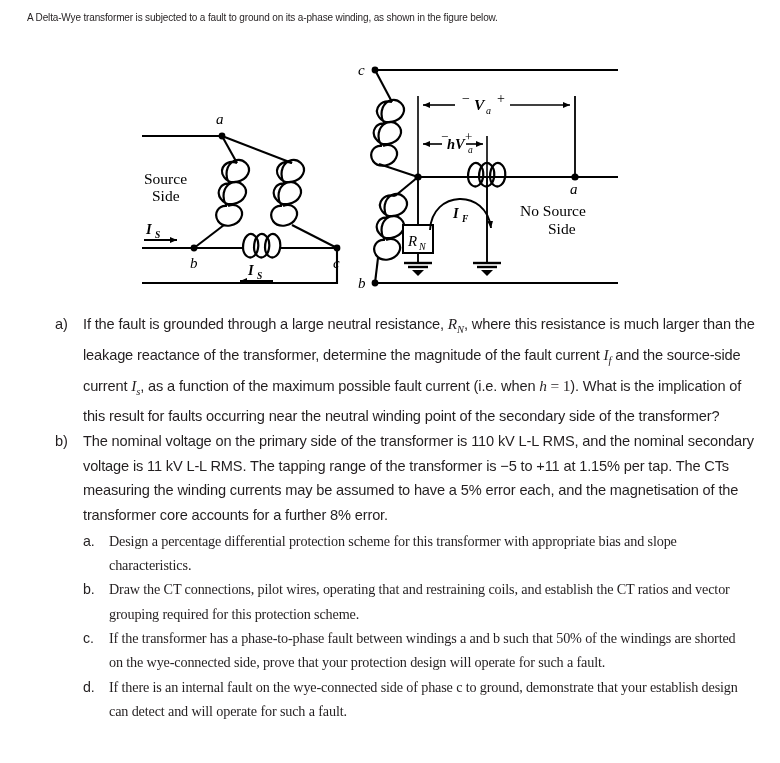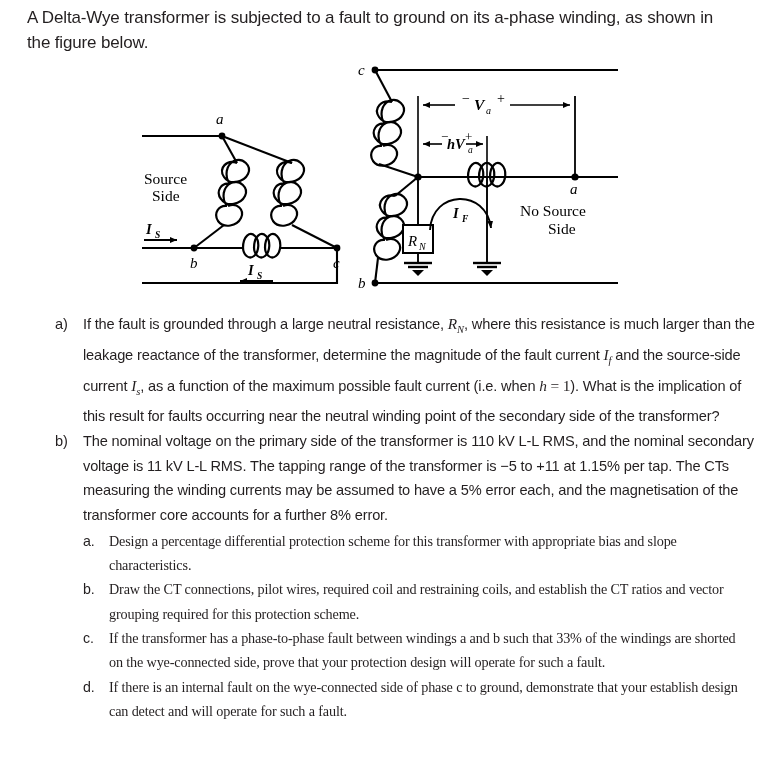--- a/index.html
+++ b/index.html
@@ -15,21 +15,21 @@
     color: #1a1a1a;
     overflow: hidden;
   }
 
   
   .intro {
     position: absolute;
     left: 27px;
     top: 5px;
     width: 710px;
-    font-size: 17px;
+    font-size: 10px;
     line-height: 25px;
     letter-spacing: -0.15px;
     color: #231f20;
   }
 
   
   .figure {
     position: absolute;
     left: 0px;
     top: 58px;
@@ -351,24 +351,24 @@
       <div class="qmarker">b)</div>
       <div class="qbody">The nominal voltage on the primary side of the transformer is 110 kV L-L RMS, and the nominal secondary voltage is 11 kV L-L RMS. The tapping range of the transformer is −5 to +11 at 1.15% per tap. The CTs measuring the winding currents may be assumed to have a 5% error each, and the magnetisation of the transformer core accounts for a further 8% error.</div>
     </div>
     <div class="sublist">
       <div class="subitem">
         <div class="submarker">a.</div>
         <div class="subbody">Design a percentage differential protection scheme for this transformer with appropriate bias and slope characteristics.</div>
       </div>
       <div class="subitem">
         <div class="submarker">b.</div>
-        <div class="subbody">Draw the CT connections, pilot wires, required coil and restraining coils, and establish the CT ratios and vector grouping required for this protection scheme.</div>
+        <div class="subbody">Draw the CT connections, pilot wires, operating that and restraining coils, and establish the CT ratios and vector grouping required for this protection scheme.</div>
       </div>
       <div class="subitem">
         <div class="submarker">c.</div>
-        <div class="subbody">If the transformer has a phase-to-phase fault between windings a and b such that 33% of the windings are shorted on the wye-connected side, prove that your protection design will operate for such a fault.</div>
+        <div class="subbody">If the transformer has a phase-to-phase fault between windings a and b such that 50% of the windings are shorted on the wye-connected side, prove that your protection design will operate for such a fault.</div>
       </div>
       <div class="subitem">
         <div class="submarker">d.</div>
         <div class="subbody">If there is an internal fault on the wye-connected side of phase c to ground, demonstrate that your establish design can detect and will operate for such a fault.</div>
       </div>
     </div>
   </div>
 
 </body></html>

